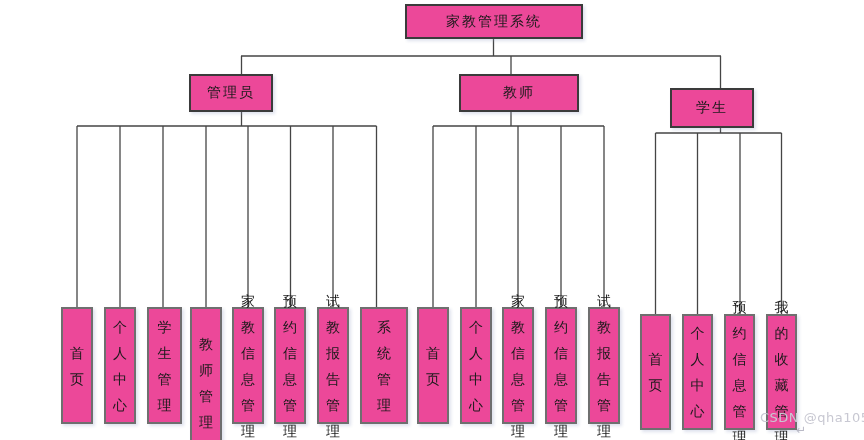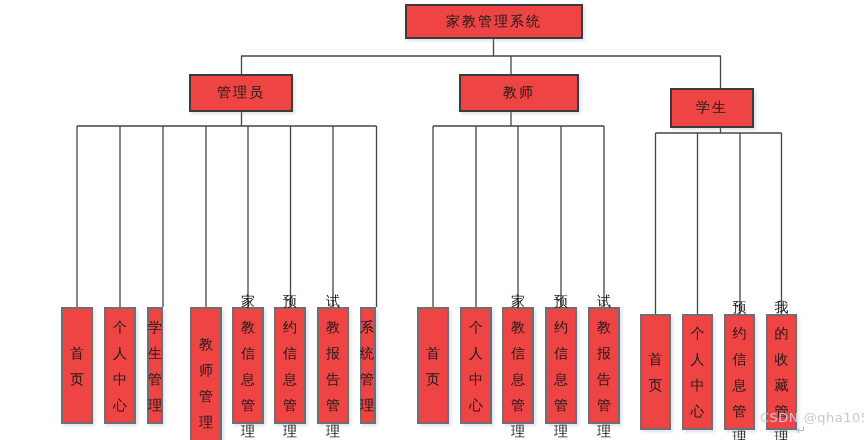--- a/index.html
+++ b/index.html
@@ -21,21 +21,21 @@
     left: 0;
     top: 0;
   }
   #connectors line {
     stroke: #454545;
     stroke-width: 1.3;
   }
   .box {
     position: absolute;
     box-sizing: border-box;
-    background: #ef4444;
+    background: #ec4899;
     border: 2px solid #3b3b3b;
     display: flex;
     align-items: center;
     justify-content: center;
     box-shadow: 2px 2px 3px rgba(150, 160, 200, 0.30);
   }
   .h-label {
     font-size: 14px;
     letter-spacing: 2px;
     white-space: nowrap;
@@ -115,52 +115,52 @@
       <line x1="697.5" y1="133" x2="697.5" y2="314"></line>
       <line x1="740" y1="133" x2="740" y2="314"></line>
       <line x1="781.5" y1="133" x2="781.5" y2="314"></line>
     </g>
   </svg>
 
   <div class="box" style="left:405px; top:4px; width:178px; height:35px;">
     <span class="h-label">家教管理系统</span>
   </div>
 
-  <div class="box" style="left:189px; top:74px; width:104px; height:38px;">
+  <div class="box" style="left:189px; top:74px; width:84px; height:38px;">
     <span class="h-label">管理员</span>
   </div>
   <div class="box" style="left:459px; top:74px; width:120px; height:38px;">
     <span class="h-label">教师</span>
   </div>
   <div class="box" style="left:670px; top:88px; width:84px; height:40px;">
     <span class="h-label">学生</span>
   </div>
 
   <div class="box leaf" style="left:61px; top:307px; width:32px; height:117px;">
     <span class="v-label">首页</span>
   </div>
   <div class="box leaf" style="left:104px; top:307px; width:32px; height:117px;">
     <span class="v-label">个人中心</span>
   </div>
-  <div class="box leaf" style="left:147px; top:307px; width:16px; height:117px;">
+  <div class="box leaf" style="left:147px; top:307px; width:35px; height:117px;">
     <span class="v-label">学生管理</span>
   </div>
   <div class="box leaf" style="left:190px; top:307px; width:32px; height:151px;">
     <span class="v-label">教师管理</span>
   </div>
   <div class="box leaf" style="left:232px; top:307px; width:32px; height:117px;">
     <span class="v-label">家教信息管理</span>
   </div>
   <div class="box leaf" style="left:274px; top:307px; width:32px; height:117px;">
     <span class="v-label">预约信息管理</span>
   </div>
   <div class="box leaf" style="left:317px; top:307px; width:32px; height:117px;">
     <span class="v-label">试教报告管理</span>
   </div>
-  <div class="box leaf" style="left:360px; top:307px; width:16px; height:117px;justify-content:flex-end;">
+  <div class="box leaf" style="left:360px; top:307px; width:48px; height:117px;">
     <span class="v-label">系统管理</span>
   </div>
 
   <div class="box leaf" style="left:417px; top:307px; width:32px; height:117px;">
     <span class="v-label">首页</span>
   </div>
   <div class="box leaf" style="left:460px; top:307px; width:32px; height:117px;">
     <span class="v-label">个人中心</span>
   </div>
   <div class="box leaf" style="left:502px; top:307px; width:32px; height:117px;">

